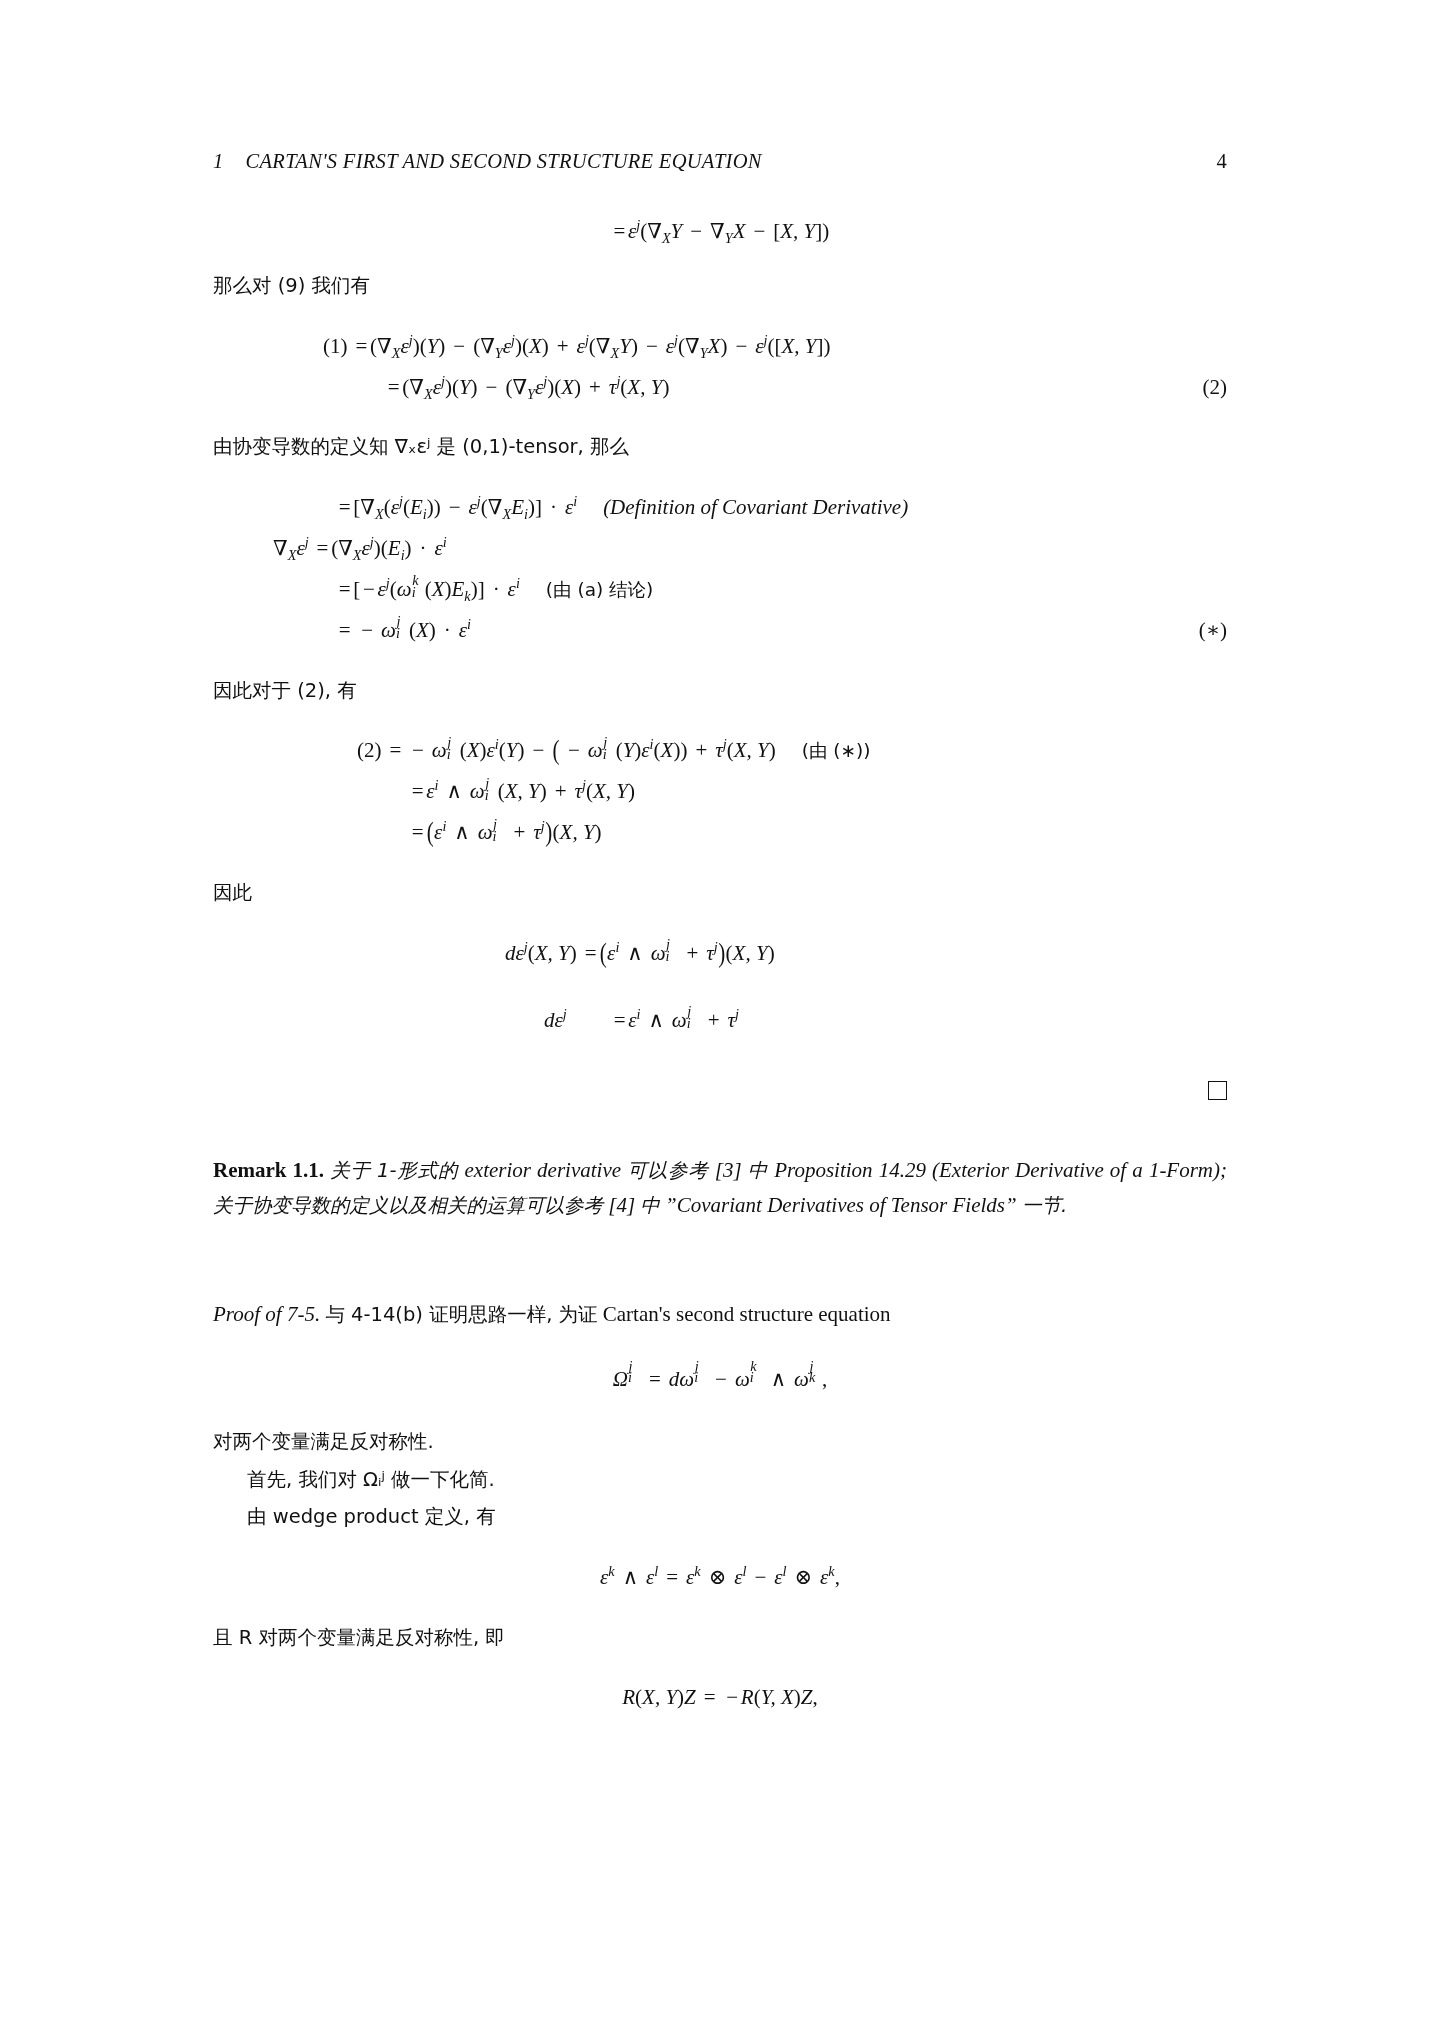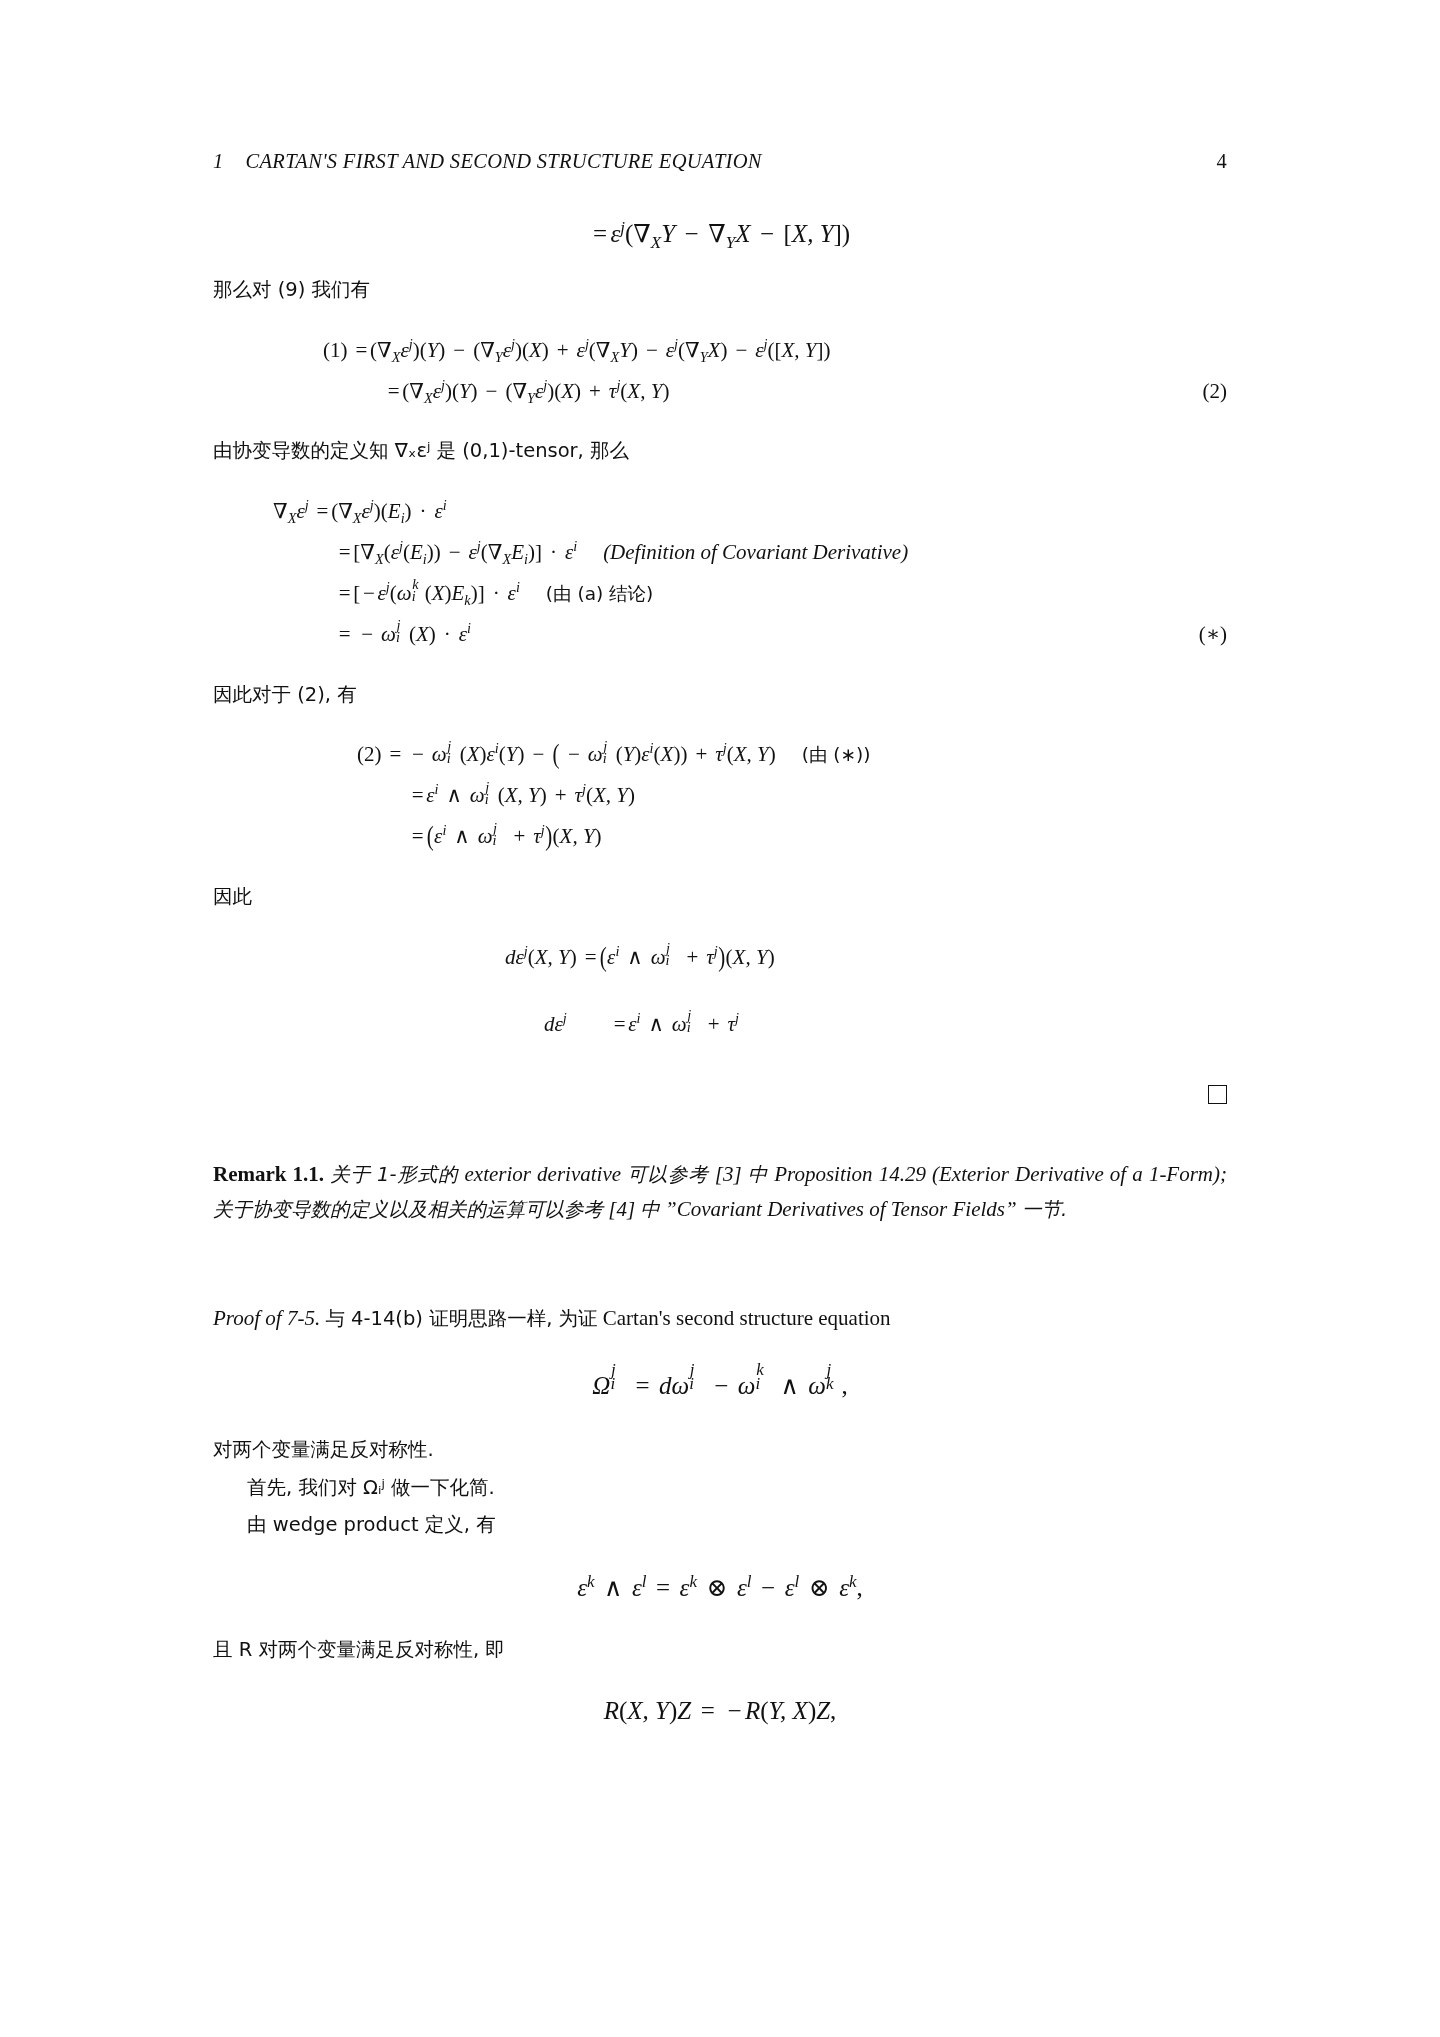--- a/index.html
+++ b/index.html
@@ -67,21 +67,21 @@
   i, .it { font-style: italic; }
   .bf { font-weight: bold; }
 
   
   .math {
     font-style: italic;
     font-family: "Liberation Serif", "DejaVu Serif", serif;
     white-space: nowrap;
   }
   .mathblock {
-    font-size: 25px;
+    font-size: 21px;
     margin: 26px 0;
     text-align: center;
   }
   .alignblock {
     font-size: 21px;
     margin: 24px 0;
     position: relative;
   }
   .eqrow {
     display: flex;
@@ -209,32 +209,32 @@
           <span class="op">−</span> <span class="paren">(</span><span class="nab">∇</span><sub>Y</sub>ε<sup>j</sup><span class="paren">)(</span>X<span class="paren">)</span>
           <span class="op">+</span> τ<sup>j</sup><span class="paren">(</span>X, Y<span class="paren">)</span>
         </span>
         <span class="eqtag" style="top:auto;">(2)</span>
       </div>
     </div>
 
     <div class="para noindent cjk">由协变导数的定义知 ∇ₓεʲ 是 (0,1)-tensor, 那么</div>
 
     <div class="alignblock">
+      <div class="eqrow" style="padding-left:123px;">
+        <span class="math rhs">
+          <span class="op">=</span><span class="paren">[</span><span class="nab">∇</span><sub>X</sub><span class="paren">(</span>ε<sup>j</sup><span class="paren">(</span>E<sub>i</sub><span class="paren">))</span>
+          <span class="op">−</span> ε<sup>j</sup><span class="paren">(</span><span class="nab">∇</span><sub>X</sub>E<sub>i</sub><span class="paren">)]</span> <span class="op">·</span> ε<sup>i</sup>
+        </span>
+        <span class="eqnote">(Definition of Covariant Derivative)</span>
+      </div>
       <div class="eqrow" style="padding-left:60px;">
         <span class="math lhs"><span class="nab">∇</span><sub>X</sub>ε<sup>j</sup>&nbsp;</span>
         <span class="math rhs">
           <span class="op">=</span><span class="paren">(</span><span class="nab">∇</span><sub>X</sub>ε<sup>j</sup><span class="paren">)(</span>E<sub>i</sub><span class="paren">)</span> <span class="op">·</span> ε<sup>i</sup>
         </span>
-      </div>
-      <div class="eqrow" style="padding-left:123px;">
-        <span class="math rhs">
-          <span class="op">=</span><span class="paren">[</span><span class="nab">∇</span><sub>X</sub><span class="paren">(</span>ε<sup>j</sup><span class="paren">(</span>E<sub>i</sub><span class="paren">))</span>
-          <span class="op">−</span> ε<sup>j</sup><span class="paren">(</span><span class="nab">∇</span><sub>X</sub>E<sub>i</sub><span class="paren">)]</span> <span class="op">·</span> ε<sup>i</sup>
-        </span>
-        <span class="eqnote">(Definition of Covariant Derivative)</span>
       </div>
       <div class="eqrow" style="padding-left:123px;">
         <span class="math rhs">
           <span class="op">=</span><span class="paren">[</span><span class="op">−</span>ε<sup>j</sup><span class="paren">(</span>ω<span class="supsub"><span class="s-dn">i</span><span class="s-up">k</span></span><span class="paren">(</span>X<span class="paren">)</span>E<sub>k</sub><span class="paren">)]</span> <span class="op">·</span> ε<sup>i</sup>
         </span>
         <span class="eqnote-cjk">(由 (a) 结论)</span>
       </div>
       <div class="eqrow" style="padding-left:123px;">
         <span class="math rhs">
           <span class="op">=</span> <span class="op">−</span> ω<span class="supsub"><span class="s-dn">i</span><span class="s-up">j</span></span><span class="paren">(</span>X<span class="paren">)</span> <span class="op">·</span> ε<sup>i</sup>

